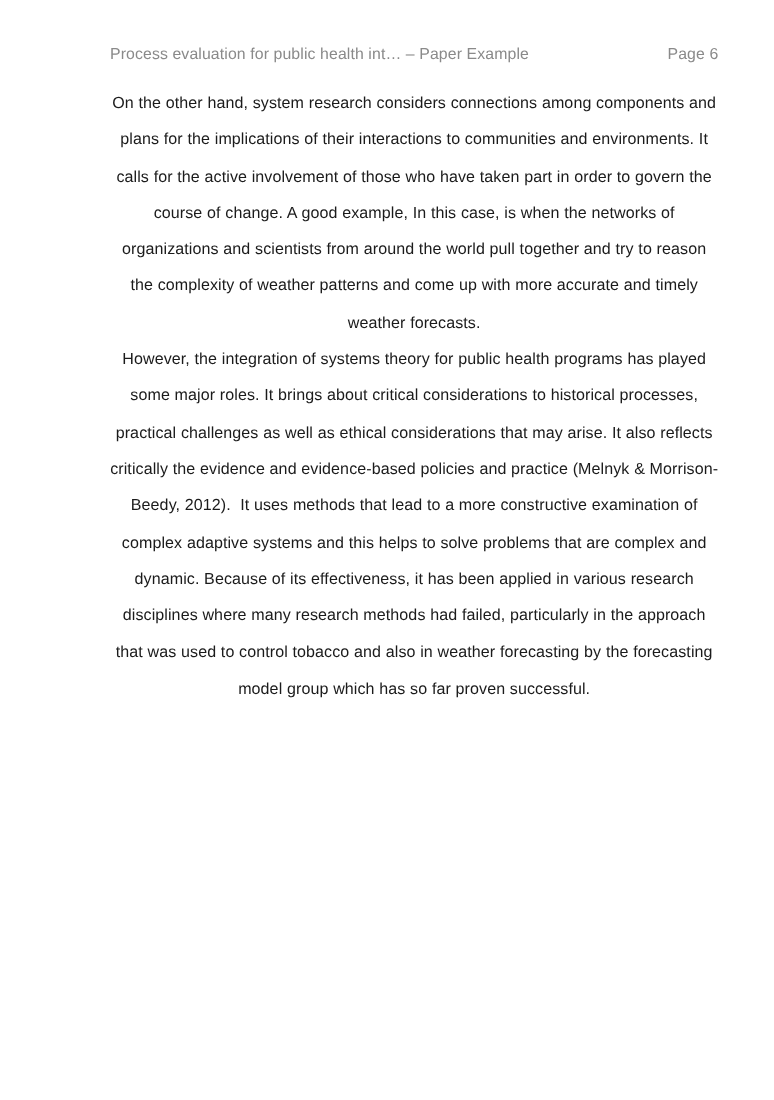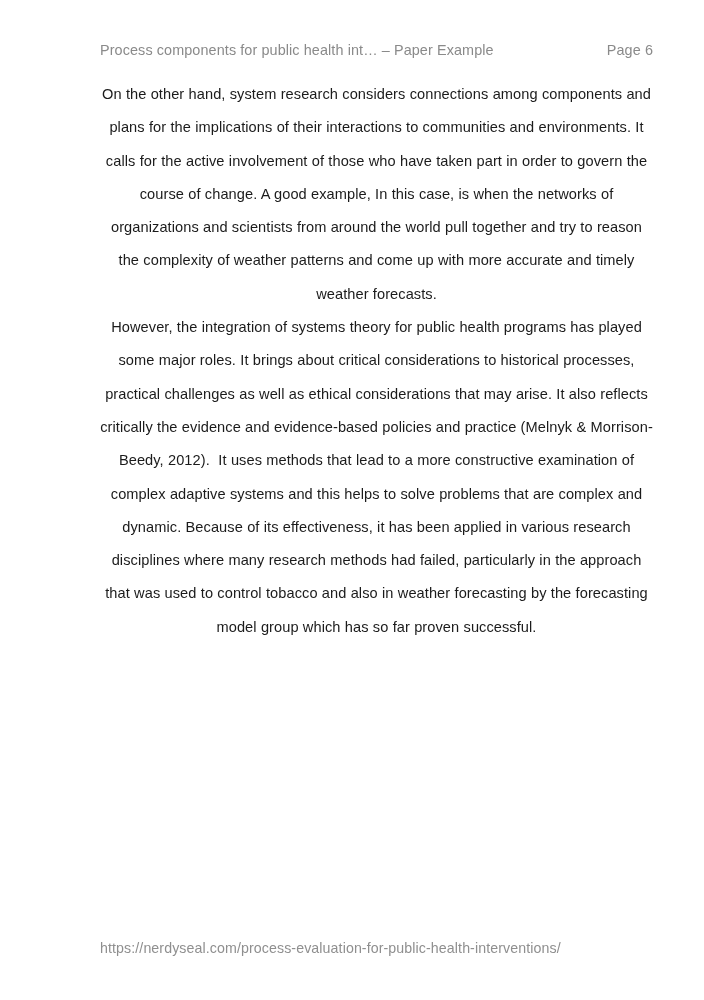--- a/index.html
+++ b/index.html
@@ -88,26 +88,23 @@
     color: #8f8f8f;
     text-decoration: none;
   }
 </style>
 </head>
 <body>
 
 <div class="page">
 
   <div class="page-header">
-    <span class="header-title">Process components for public health int… – Paper Example</span>
+    <span class="header-title">Process evaluation for public health int… – Paper Example</span>
     <span class="header-page-number">Page 6</span>
   </div>
 
   <div class="page-body">
     <p class="body-paragraph">On the other hand, system research considers connections among components and plans for the implications of their interactions to communities and environments. It calls for the active involvement of those who have taken part in order to govern the course of change. A good example, In this case, is when the networks of organizations and scientists from around the world pull together and try to reason the complexity of weather patterns and come up with more accurate and timely weather forecasts.</p>
     <p class="body-paragraph">However, the integration of systems theory for public health programs has played some major roles. It brings about critical considerations to historical processes, practical challenges as well as ethical considerations that may arise. It also reflects critically the evidence and evidence-based policies and practice (Melnyk &amp; Morrison-Beedy, 2012).  It uses methods that lead to a more constructive examination of complex adaptive systems and this helps to solve problems that are complex and dynamic. Because of its effectiveness, it has been applied in various research disciplines where many research methods had failed, particularly in the approach that was used to control tobacco and also in weather forecasting by the forecasting model group which has so far proven successful.</p>
   </div>
 
-  <div class="page-footer">
-    <span class="footer-url">https://nerdyseal.com/process-evaluation-for-public-health-interventions/</span>
-  </div>
 
 </div>
 
 </body></html>

